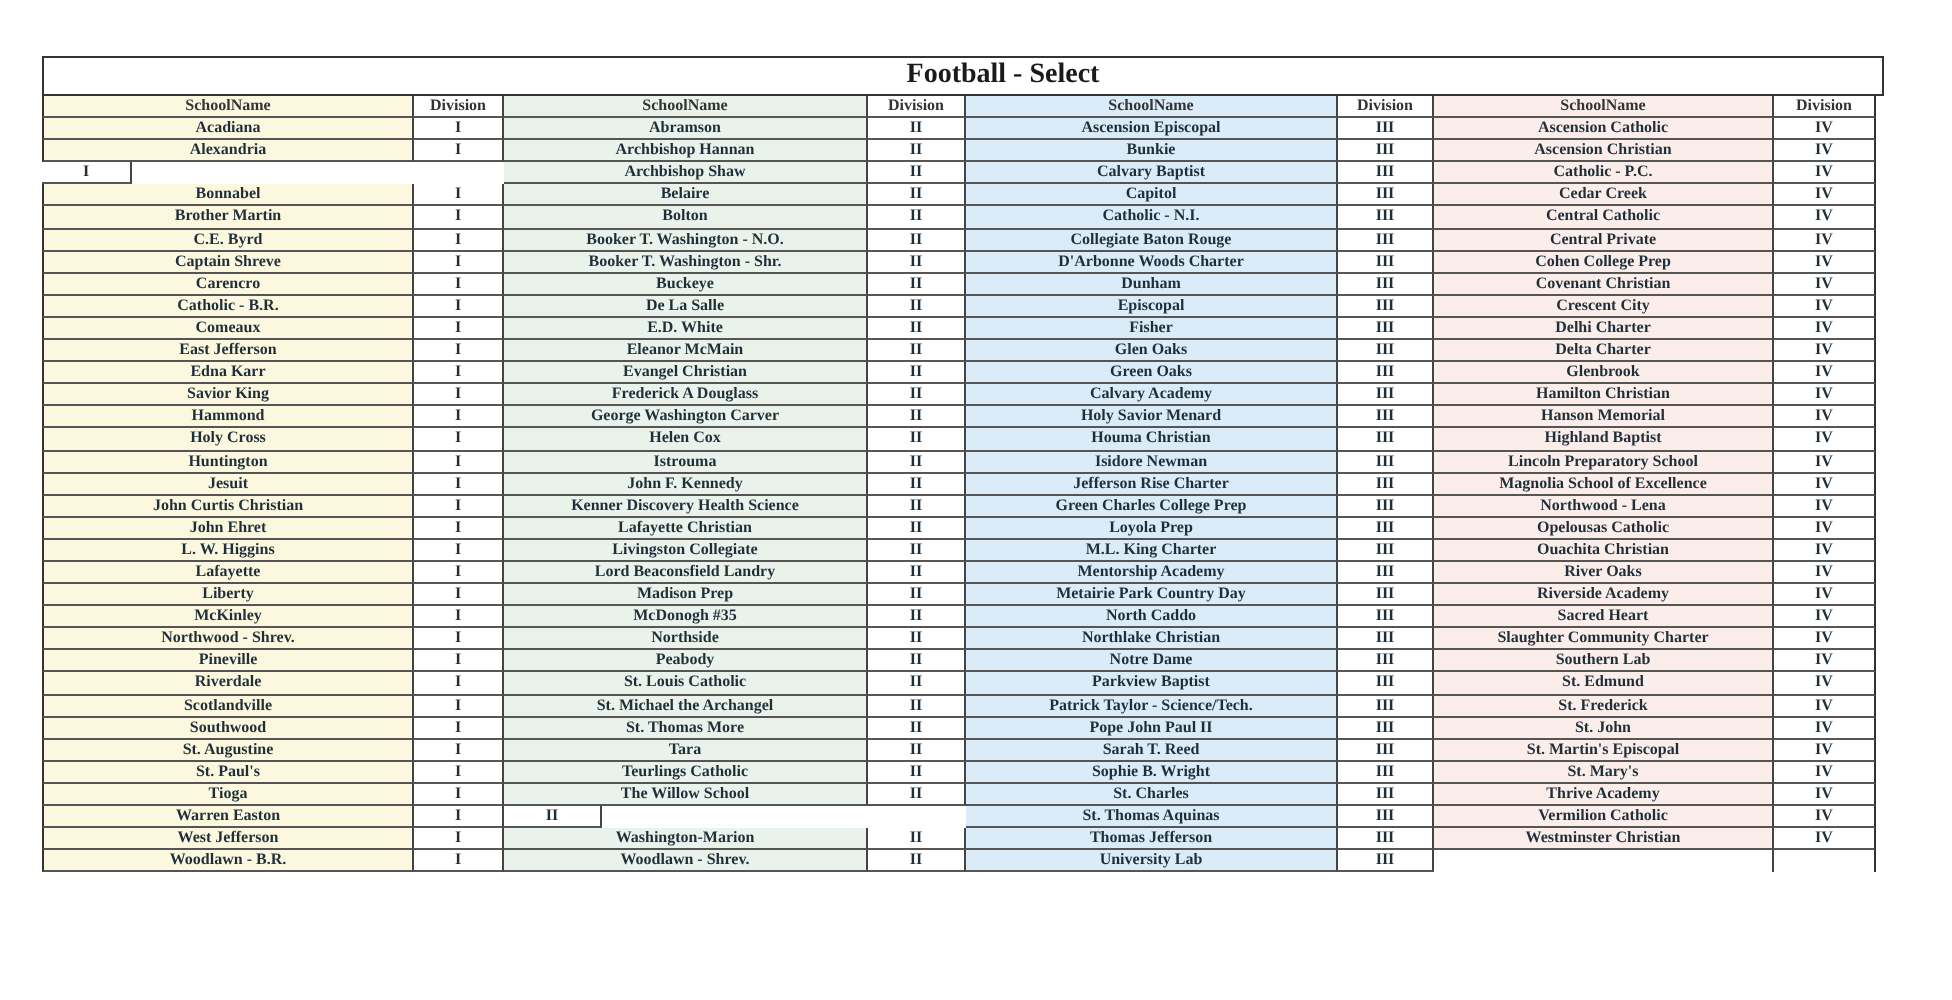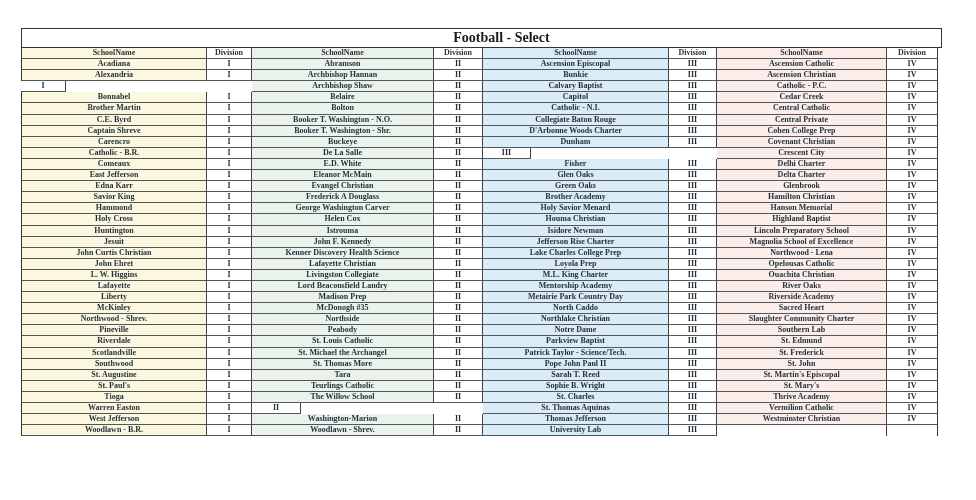--- a/index.html
+++ b/index.html
@@ -340,56 +340,57 @@
         </div>
         <div class="row">
           <div class="cell name">D'Arbonne Woods Charter</div>
           <div class="cell div">III</div>
         </div>
         <div class="row">
           <div class="cell name">Dunham</div>
           <div class="cell div">III</div>
         </div>
         <div class="row">
+          <div class="cell name">Episcopal</div>
           <div class="cell div">III</div>
         </div>
         <div class="row">
           <div class="cell name">Fisher</div>
           <div class="cell div">III</div>
         </div>
         <div class="row">
           <div class="cell name">Glen Oaks</div>
           <div class="cell div">III</div>
         </div>
         <div class="row">
           <div class="cell name">Green Oaks</div>
           <div class="cell div">III</div>
         </div>
         <div class="row">
-          <div class="cell name">Brother Academy</div>
+          <div class="cell name">Calvary Academy</div>
           <div class="cell div">III</div>
         </div>
         <div class="row">
           <div class="cell name">Holy Savior Menard</div>
           <div class="cell div">III</div>
         </div>
         <div class="row">
           <div class="cell name">Houma Christian</div>
           <div class="cell div">III</div>
         </div>
         <div class="row">
           <div class="cell name">Isidore Newman</div>
           <div class="cell div">III</div>
         </div>
         <div class="row">
           <div class="cell name">Jefferson Rise Charter</div>
           <div class="cell div">III</div>
         </div>
         <div class="row">
-          <div class="cell name">Lake Charles College Prep</div>
+          <div class="cell name">Green Charles College Prep</div>
           <div class="cell div">III</div>
         </div>
         <div class="row">
           <div class="cell name">Loyola Prep</div>
           <div class="cell div">III</div>
         </div>
         <div class="row">
           <div class="cell name">M.L. King Charter</div>
           <div class="cell div">III</div>
         </div>

